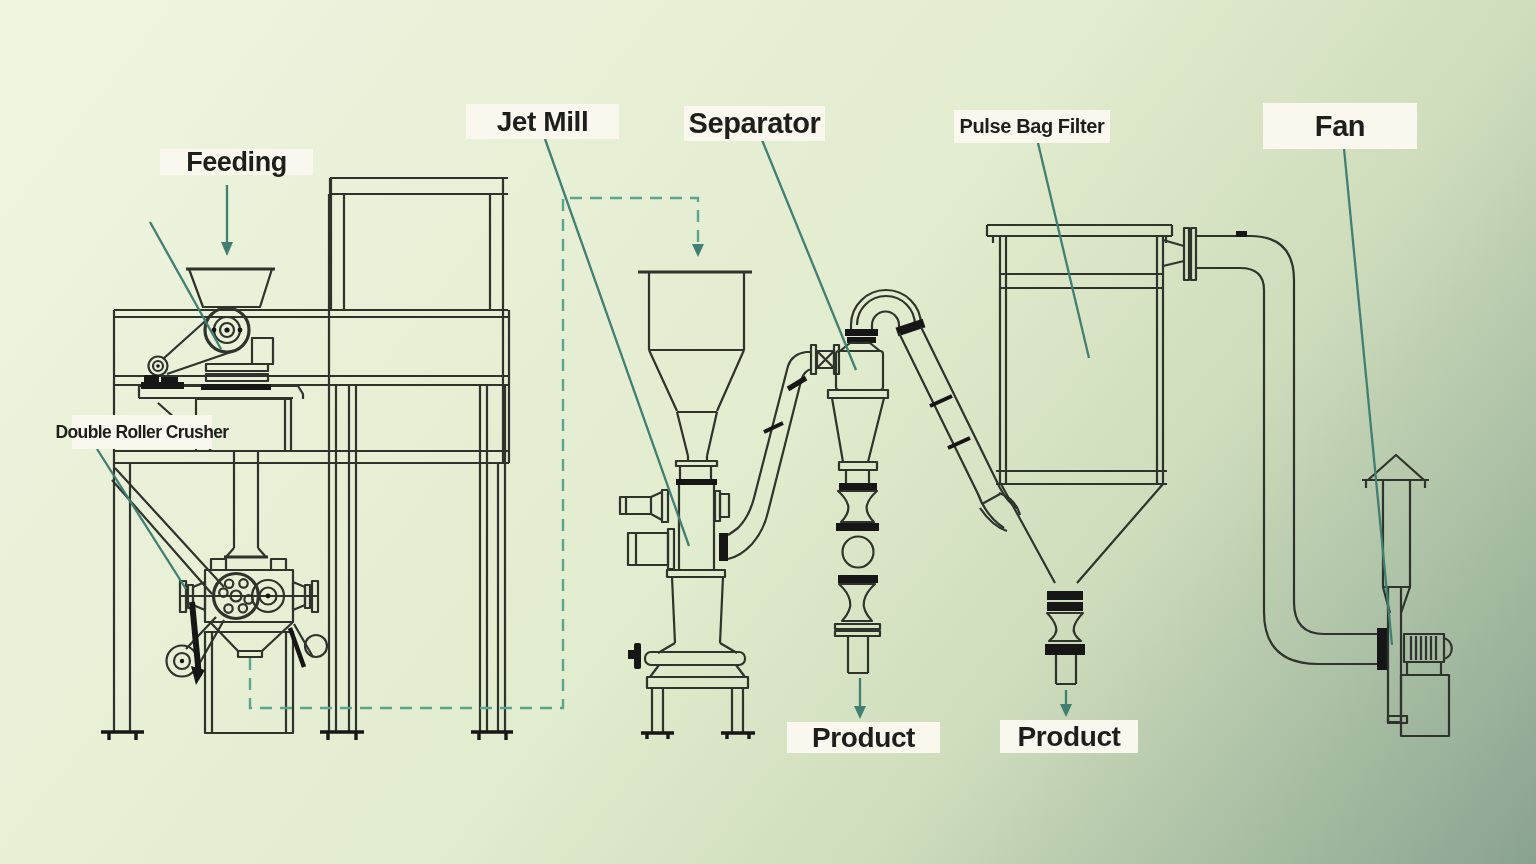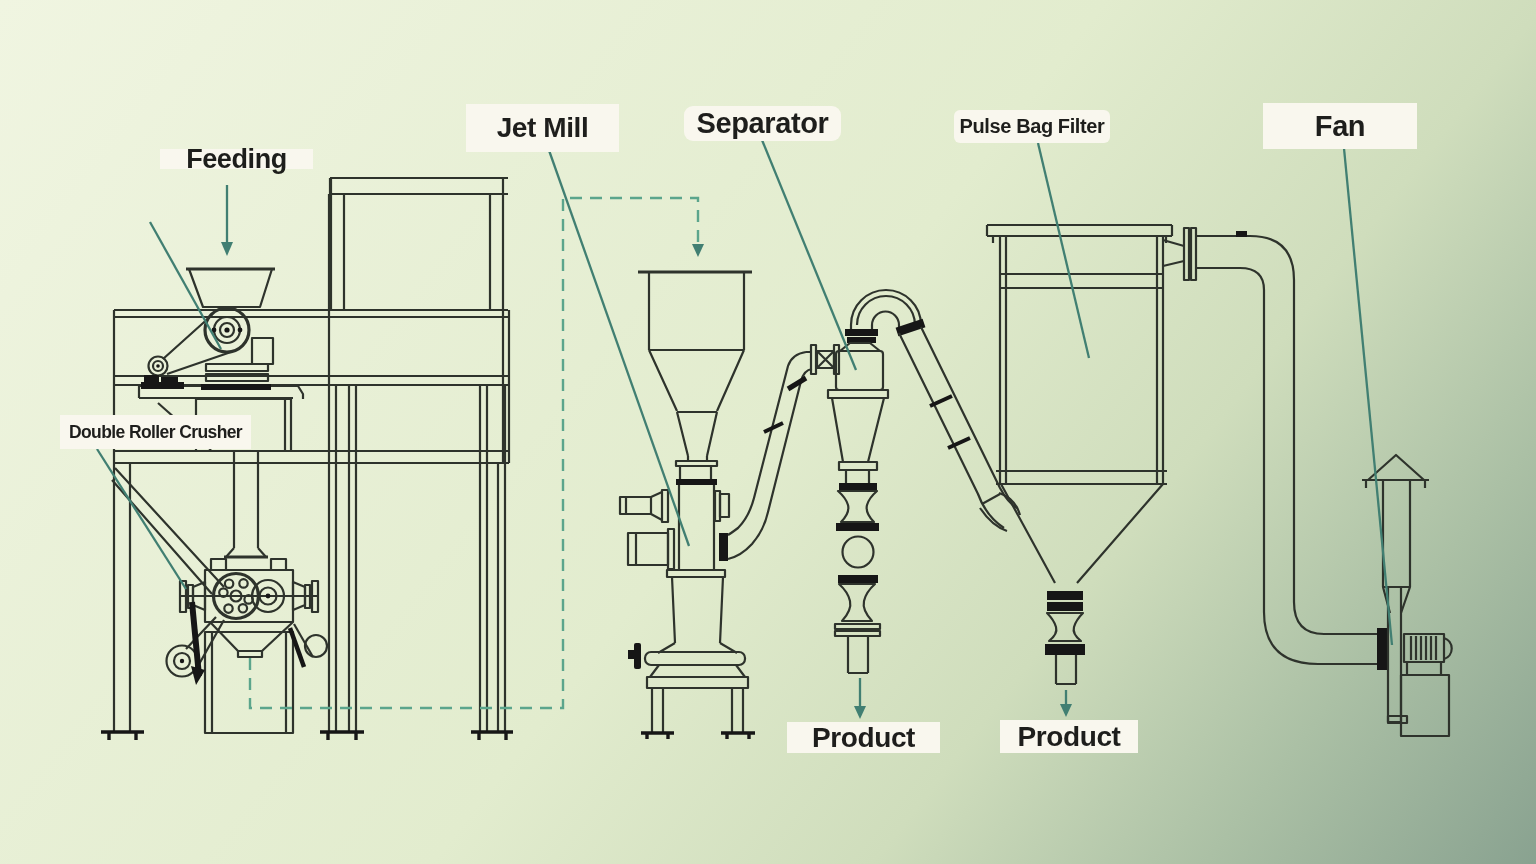--- a/index.html
+++ b/index.html
@@ -31,26 +31,26 @@
   .blk{fill:var(--line-black);stroke:none;}
   .bline{fill:none;stroke:var(--line-black);}
   .teal{fill:none;stroke:var(--leader);stroke-width:2.3;}
   .tealfill{fill:var(--leader);stroke:none;}
   .dash{fill:none;stroke:var(--dashed-flow);stroke-width:2.4;stroke-dasharray:12 8;}
   .lbl{
     position:absolute;display:flex;align-items:center;justify-content:center;
     background:var(--label-background);color:var(--label-text);
     font-weight:700;white-space:nowrap;letter-spacing:-0.4px;
   }
-  #lbl-feeding {left:160px;top:149px;width:153px;height:20px;font-size:27px;}
+  #lbl-feeding {left:160px;top:149px;width:153px;height:26px;font-size:27px;}
   #lbl-jaw-crusher {left:57px;top:185px;width:159px;height:37px;font-size:28px;}
-  #lbl-double-roller-crusher {left:60px;top:415px;width:191px;height:34px;font-size:17.5px;letter-spacing:-0.6px;}
-  #lbl-jet-mill {left:466px;top:104px;width:153px;height:48px;font-size:28px;}
-  #lbl-separator {left:684px;top:106px;width:157px;height:35px;font-size:29px;border-radius:9px;}
-  #lbl-pulse-bag-filter {left:954px;top:110px;width:156px;height:33px;font-size:20px;border-radius:6px;}
+  #lbl-double-roller-crusher {left:72px;top:415px;width:140px;height:34px;font-size:17.5px;letter-spacing:-0.6px;}
+  #lbl-jet-mill {left:466px;top:104px;width:153px;height:35px;font-size:28px;}
+  #lbl-separator {left:684px;top:106px;width:141px;height:35px;font-size:29px;}
+  #lbl-pulse-bag-filter {left:954px;top:110px;width:156px;height:33px;font-size:20px;}
   #lbl-fan {left:1263px;top:103px;width:154px;height:46px;font-size:29px;}
   #lbl-product-left {left:787px;top:722px;width:153px;height:31px;font-size:28px;}
   #lbl-product-right {left:1000px;top:720px;width:138px;height:33px;font-size:28px;}
 </style>
 </head>
 <body>
 
 <div class="stage">
 
 <svg class="diagram" width="1536" height="864" viewBox="0 0 1536 864">

